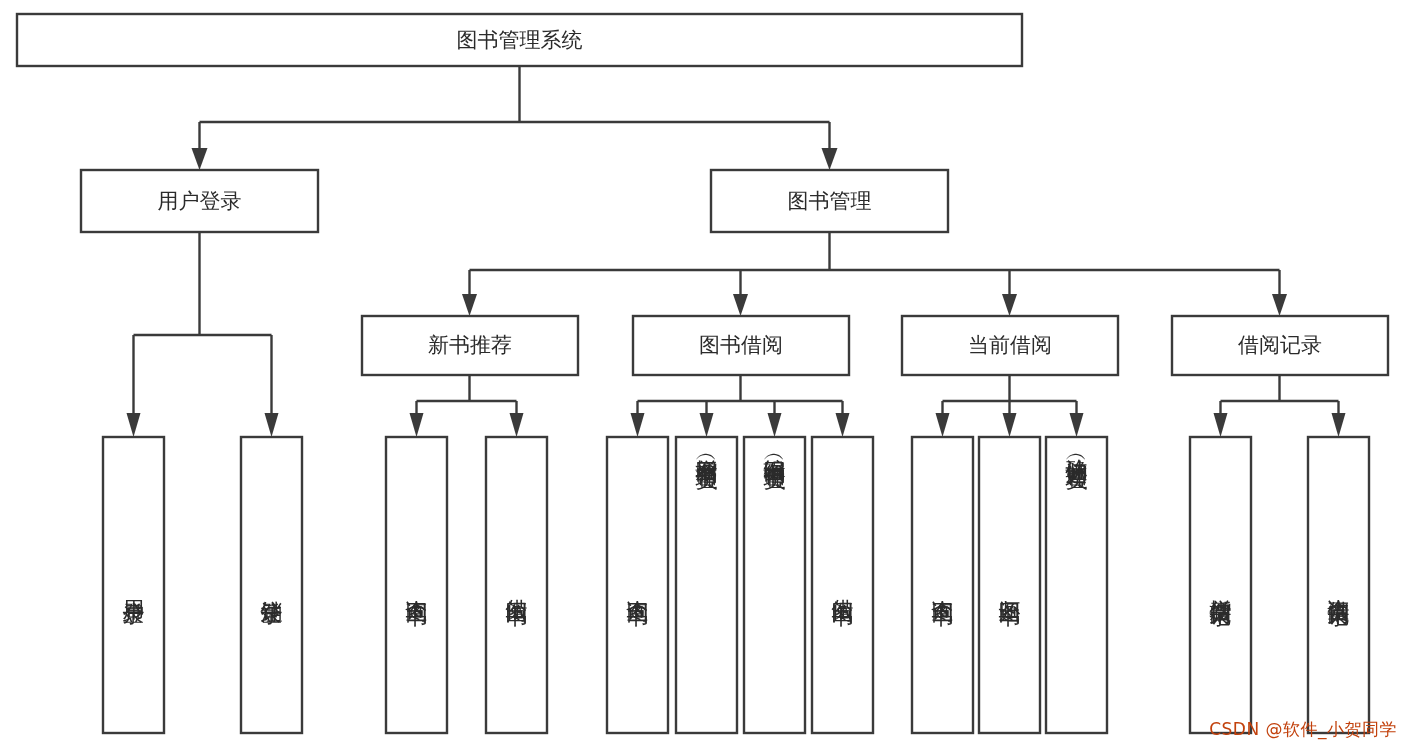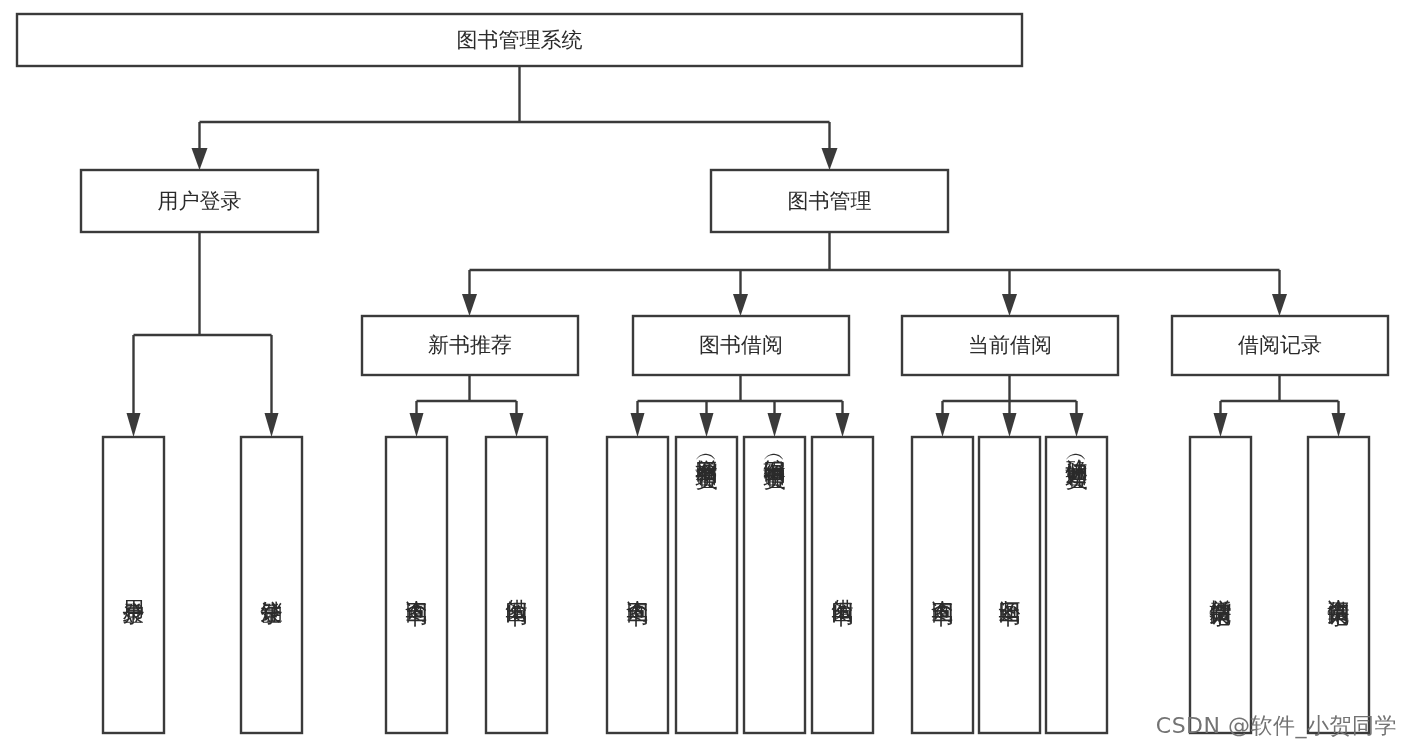--- a/index.html
+++ b/index.html
@@ -64,22 +64,22 @@
     letter-spacing: 1.5px;
     color: #2b2b2b;
     white-space: nowrap;
     text-align: center;
   }
   #watermark {
     position: absolute;
     right: 8px;
     bottom: 6px;
     font-family: "DejaVu Sans", "Liberation Sans", sans-serif;
-    font-size: 22px;
-    color: #737373;
+    font-size: 17px;
+    color: #c2410c;
     white-space: nowrap;
     letter-spacing: 0.5px;
   }
 </style>
 </head>
 <body>
 
 <div id="diagram-root">
 
   <svg id="tree-svg" viewBox="0 0 1405 747">

